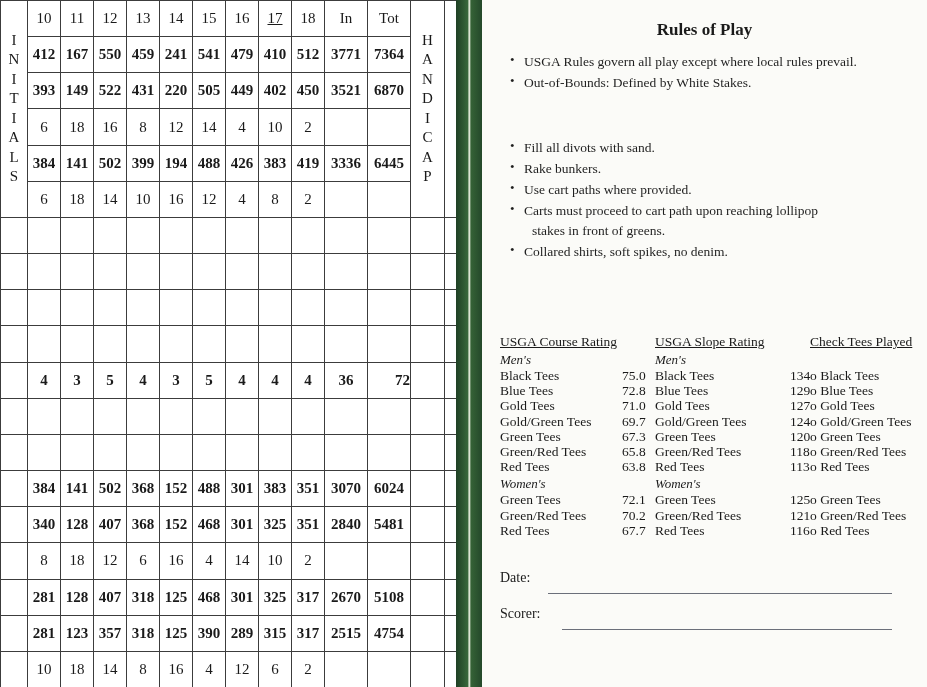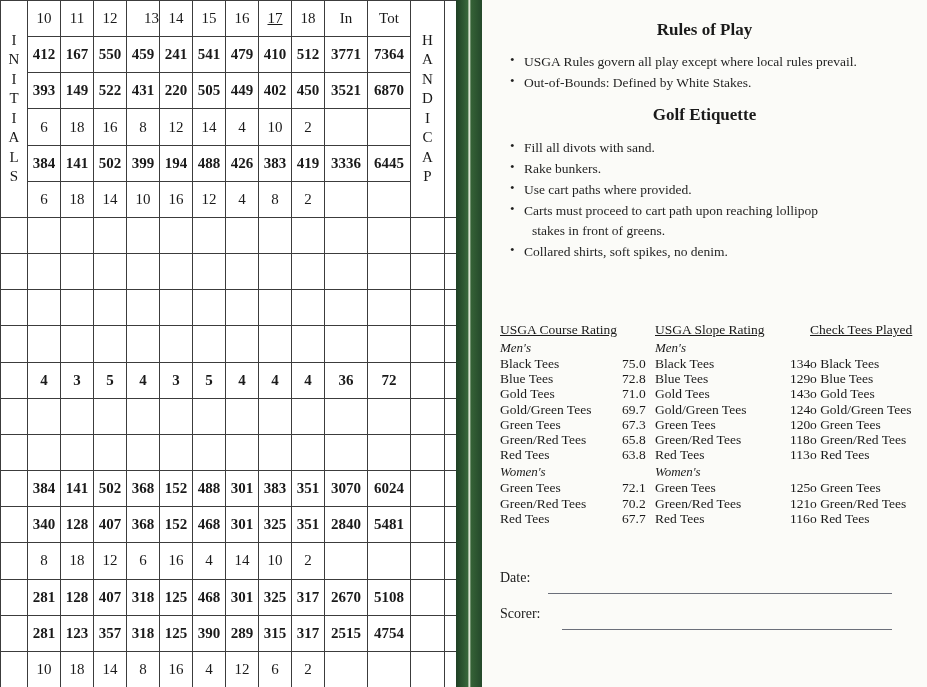--- a/index.html
+++ b/index.html
@@ -81,21 +81,21 @@
     padding-left:30px;position:relative;margin:0 0 2px 0;
   }
   ul.bullets li:before{
     content:"\2022";position:absolute;left:16px;top:-1px;font-size:13px;color:#1f1f1f;
   }
   ul.bullets li.cont:before{content:"";}
   ul.bullets li.cont{padding-left:38px;margin-top:-2px;}
 
   
   #ratings{position:absolute;left:18px;top:318px;width:420px;}
-  .ratecol{position:absolute;top:4px;}
+  .ratecol{position:absolute;top:16px;}
   .ratecol .ttl{
     font-size:13.5px;color:#1a1a1a;text-decoration:underline;white-space:nowrap;
   }
   .ratecol .grp{
     font-size:13px;font-style:italic;color:#1a1a1a;margin-top:2px;
   }
   .ratecol .row{
     font-size:13.5px;color:#1a1a1a;white-space:nowrap;position:relative;height:15.2px;
   }
   .ratecol .row .nm{display:inline-block;}
@@ -137,21 +137,21 @@
                 <span>T</span>
                 <span>I</span>
                 <span>A</span>
                 <span>L</span>
                 <span>S</span>
               </span>
             </td>
             <td class="hdr" style="width: 32px;">10</td>
             <td class="hdr" style="width: 32px;">11</td>
             <td class="hdr" style="width: 32px;">12</td>
-            <td class="hdr" style="width: 32px; text-align: right;">13</td>
+            <td class="hdr" style="width: 32px;">13</td>
             <td class="hdr" style="width: 32px;">14</td>
             <td class="hdr" style="width: 32px;">15</td>
             <td class="hdr" style="width: 32px;">16</td>
             <td class="hdr" style="width: 32px; text-decoration: underline;">17</td>
             <td class="hdr" style="width: 32px;">18</td>
             <td class="hdr" style="width: 42px;">In</td>
             <td class="hdr" style="width: 42px;">Tot</td>
             <td class="vlabel" rowspan="6" style="width: 33px;">
               <span class="stack">
                 <span>H</span>
@@ -312,21 +312,21 @@
             <td class="par" style="width: 32px;">4</td>
             <td class="par" style="width: 32px;">3</td>
             <td class="par" style="width: 32px;">5</td>
             <td class="par" style="width: 32px;">4</td>
             <td class="par" style="width: 32px;">3</td>
             <td class="par" style="width: 32px;">5</td>
             <td class="par" style="width: 32px;">4</td>
             <td class="par" style="width: 32px;">4</td>
             <td class="par" style="width: 32px;">4</td>
             <td class="par" style="width: 42px;">36</td>
-            <td class="par" style="width: 42px;">72</td>
+            <td class="par" style="width: 42px; text-align: right;">72</td>
             <td class="par" style="width: 33px;"></td>
             <td class="par" style="width: 33px;"></td>
           </tr>
           <tr style="height: 36.1579px;">
             <td class="blank" style="width: 26px;"></td>
             <td class="blank" style="width: 32px;"></td>
             <td class="blank" style="width: 32px;"></td>
             <td class="blank" style="width: 32px;"></td>
             <td class="blank" style="width: 32px;"></td>
             <td class="blank" style="width: 32px;"></td>
@@ -461,21 +461,20 @@
 
   <div id="right">
 
     <div class="rhead" style="position:absolute;left:0;top:20px;width:445px;">Rules of Play</div>
 
     <ul class="bullets" id="rules-list" style="position:absolute;left:12px;top:52px;width:420px;">
         <li>USGA Rules govern all play except where local rules prevail.</li>
         <li>Out-of-Bounds: Defined by White Stakes.</li>
       </ul>
 
-    <div class="rhead" style="position:absolute;left:0;top:105px;width:445px;">Golf Etiquette</div>
 
     <ul class="bullets" id="etiquette-list" style="position:absolute;left:12px;top:138px;width:420px;">
         <li>Fill all divots with sand.</li>
         <li>Rake bunkers.</li>
         <li>Use cart paths where provided.</li>
         <li>Carts must proceed to cart path upon reaching lollipop</li>
         <li class="cont">stakes in front of greens.</li>
         <li>Collared shirts, soft spikes, no denim.</li>
       </ul>
 
@@ -500,21 +499,21 @@
             <div class="row"><span class="nm">Red Tees</span><span class="vl">67.7</span></div>
           </div>
       </div>
 
       <div class="ratecol" id="col2">
         <div class="ttl">USGA Slope Rating</div>
         <div class="grp">Men's</div>
         <div id="sr-mens">
             <div class="row"><span class="nm">Black Tees</span><span class="vl">134</span></div>
             <div class="row"><span class="nm">Blue Tees</span><span class="vl">129</span></div>
-            <div class="row"><span class="nm">Gold Tees</span><span class="vl">143</span></div>
+            <div class="row"><span class="nm">Gold Tees</span><span class="vl">127</span></div>
             <div class="row"><span class="nm">Gold/Green Tees</span><span class="vl">124</span></div>
             <div class="row"><span class="nm">Green Tees</span><span class="vl">120</span></div>
             <div class="row"><span class="nm">Green/Red Tees</span><span class="vl">118</span></div>
             <div class="row"><span class="nm">Red Tees</span><span class="vl">113</span></div>
           </div>
         <div class="grp womenblk">Women's</div>
         <div id="sr-womens">
             <div class="row"><span class="nm">Green Tees</span><span class="vl">125</span></div>
             <div class="row"><span class="nm">Green/Red Tees</span><span class="vl">121</span></div>
             <div class="row"><span class="nm">Red Tees</span><span class="vl">116</span></div>

